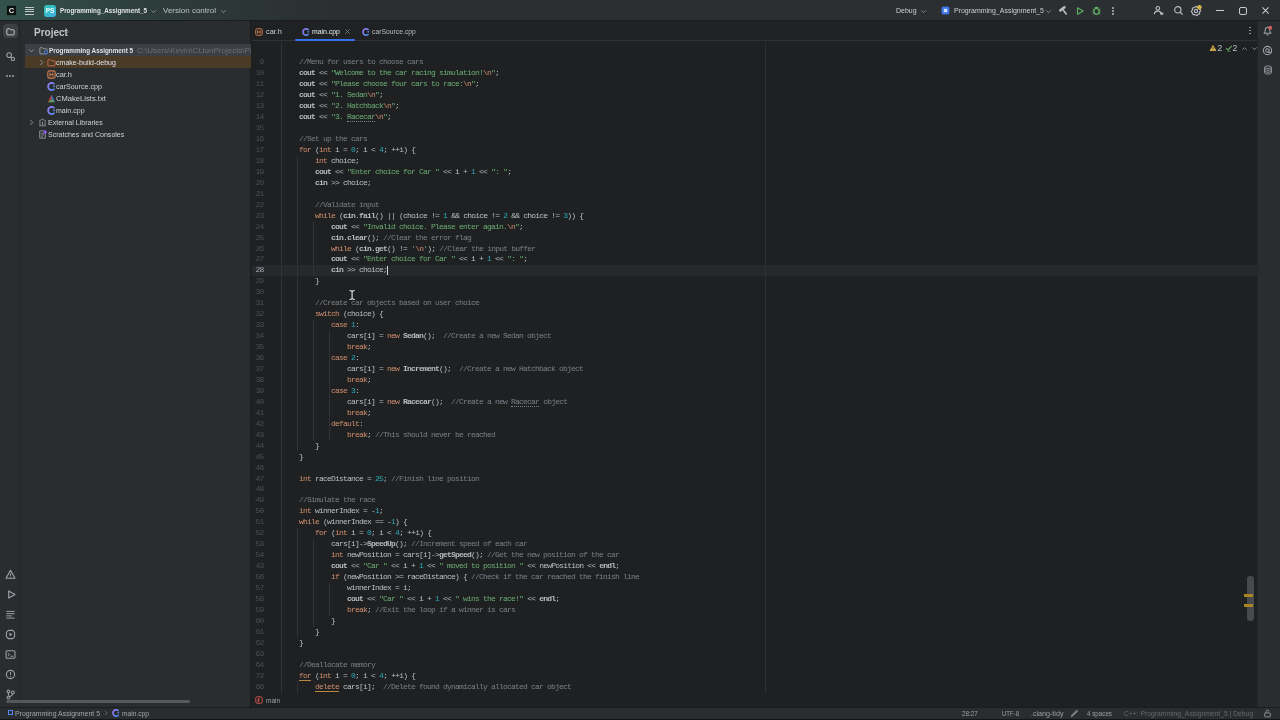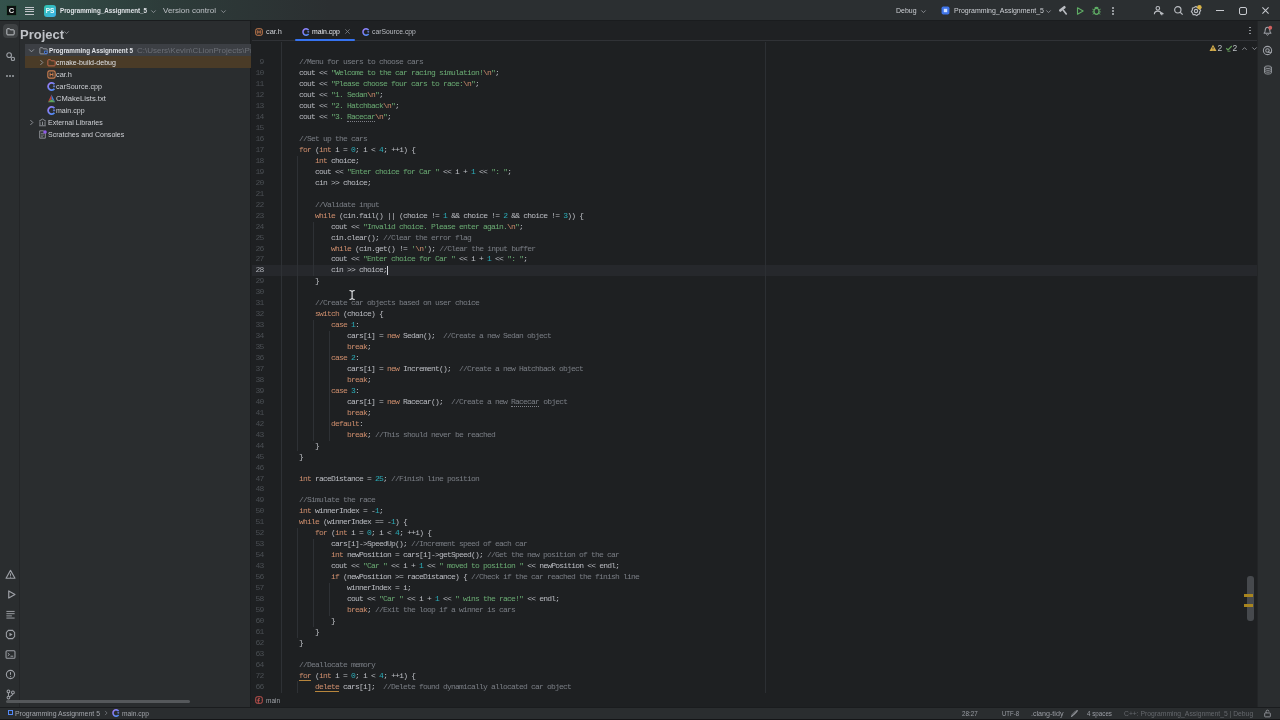--- a/index.html
+++ b/index.html
@@ -1,17 +1,17 @@
 <!DOCTYPE html>
 <html><head><meta charset="utf-8"><style>
 *{margin:0;padding:0;box-sizing:border-box}
 html,body{width:1280px;height:720px;overflow:hidden;background:#1e2022;font-family:"Liberation Sans",sans-serif;position:relative}
 .abs{position:absolute}
 pre{font-family:"Liberation Mono",monospace;font-size:8.0px;letter-spacing:-0.8px;line-height:10.95px;color:#bcbec4}
-.k{color:#cf8e6d}.s{color:#6aab73}.n{color:#2aacb8}.c{color:#7a7e85}.b{color:#b9bbc1;font-weight:normal}
+.k{color:#cf8e6d}.s{color:#6aab73}.n{color:#2aacb8}.c{color:#7a7e85}.b{color:#b9bbc1;font-weight:bold}
 .t{border-bottom:1px dotted #7e8087}
 .w{border-bottom:1px solid #b8863d}
 #gut{color:#4a4e53;text-align:right}
 #gut .cur{color:#a9abb2}
 .trow{position:absolute;left:25px;width:226px;height:11.8px}
 </style></head><body>
 
 <div class="abs" style="left:0;top:0;width:1280px;height:21px;background:linear-gradient(90deg,#34524c 0px,#2d3c3a 160px,#2b2f31 330px,#2b2f31 100%);border-bottom:1px solid #1a1c1e">
 <svg class="abs" style="left:6px;top:5px" width="11" height="11" viewBox="0 0 16 16">
       <rect x="0.5" y="0.5" width="15" height="15" rx="2" fill="#0b0f0e" stroke="#3a6e54" stroke-width="1"></rect>
@@ -133,21 +133,21 @@
     <circle cx="8" cy="8" r="6" fill="none" stroke="#9da0a6" stroke-width="1.5"></circle>
     <circle cx="8" cy="8" r="2.6" fill="none" stroke="#9da0a6" stroke-width="1.5"></circle>
     <path d="M14 8c0 2-1 3.4-2.6 3.4S9 10 9 8.4" fill="none" stroke="#9da0a6" stroke-width="1.5"></path>
   </svg>
 <svg class="abs" style="left:1263px;top:65px" width="10" height="10" viewBox="0 0 16 16">
     <ellipse cx="8" cy="3.5" rx="5.5" ry="2" fill="none" stroke="#9da0a6" stroke-width="1.4"></ellipse>
     <path d="M2.5 3.5v9c0 1.1 2.5 2 5.5 2s5.5-.9 5.5-2v-9" fill="none" stroke="#9da0a6" stroke-width="1.4"></path>
     <path d="M2.5 6.5c0 1.1 2.5 2 5.5 2s5.5-.9 5.5-2M2.5 9.5c0 1.1 2.5 2 5.5 2s5.5-.9 5.5-2" fill="none" stroke="#9da0a6" stroke-width="1.4"></path>
   </svg>
 <div class="abs" style="left:20px;top:21px;width:231px;height:686px;background:#2a2d2f;border-right:1px solid #1a1c1e"></div>
-<div class="abs" style="left:20px;top:27px;font-size:13px;font-weight:bold;color:#c0c3c8;white-space:pre">Project</div>
+<div class="abs" style="left:34px;top:27px;font-size:10px;font-weight:bold;color:#c0c3c8;white-space:pre">Project</div>
 <svg style="position:absolute;left:63px;top:29px" width="7" height="7" viewBox="0 0 16 16">
     <path d="M3 5.5 8 10.5 13 5.5" fill="none" stroke="#9da0a6" stroke-width="1.8"></path>
   </svg>
 <div class="trow" style="top:44px;background:#3c3f44"></div>
 <svg style="position:absolute;left:28px;top:46.5px" width="7" height="7" viewBox="0 0 16 16">
     <path d="M2.5 5.5 8 11l5.5-5.5" fill="none" stroke="#9da0a6" stroke-width="2"></path>
   </svg>
 <svg style="position:absolute;left:38.5px;top:46px" width="9" height="9" viewBox="0 0 16 16">
 <path d="M1.5 4.5 a1.5 1.5 0 0 1 1.5-1.5 h3.2 l1.6 2 h5.2 a1.5 1.5 0 0 1 1.5 1.5 v6 a1.5 1.5 0 0 1 -1.5 1.5 h-10 a1.5 1.5 0 0 1 -1.5 -1.5 z" fill="none" stroke="#9da0a6" stroke-width="1.6"></path>
     <rect x="9" y="8" width="6" height="6" fill="#2b2e30"></rect>

